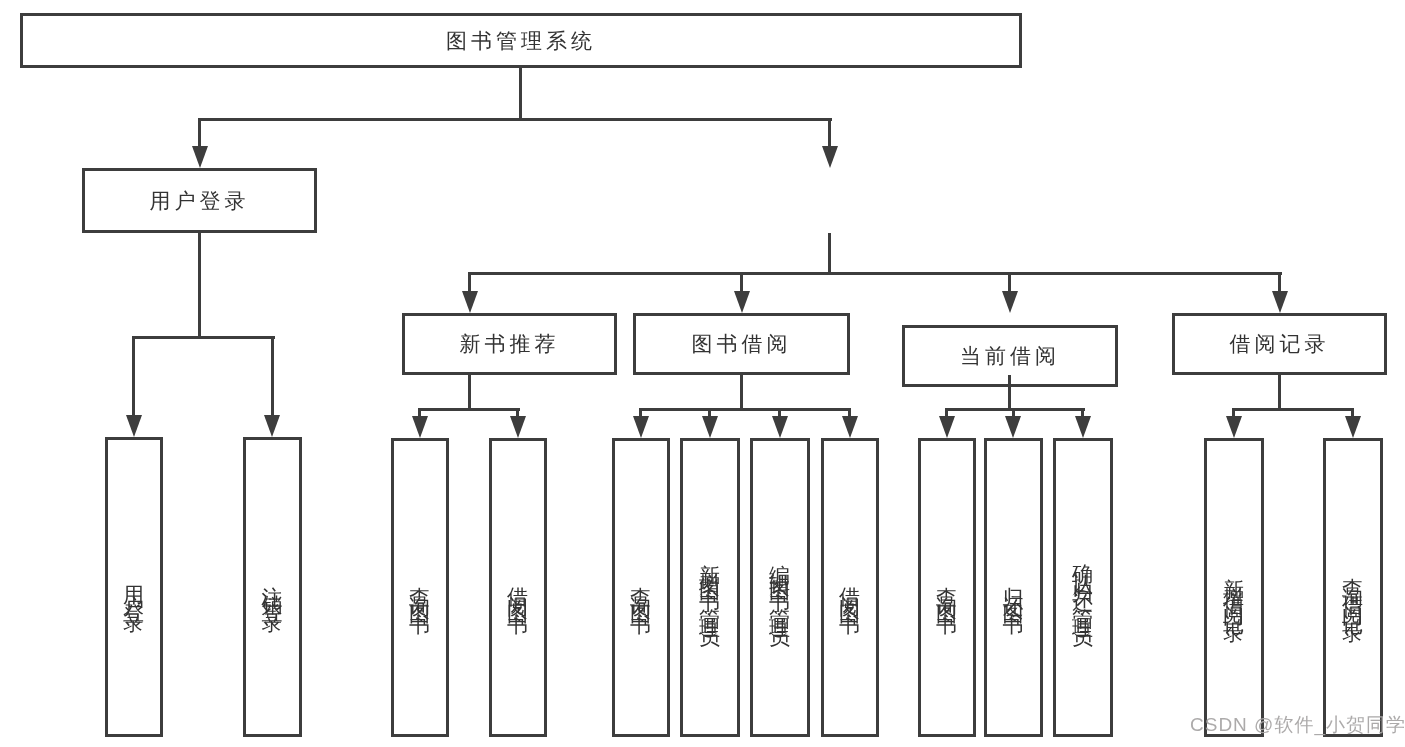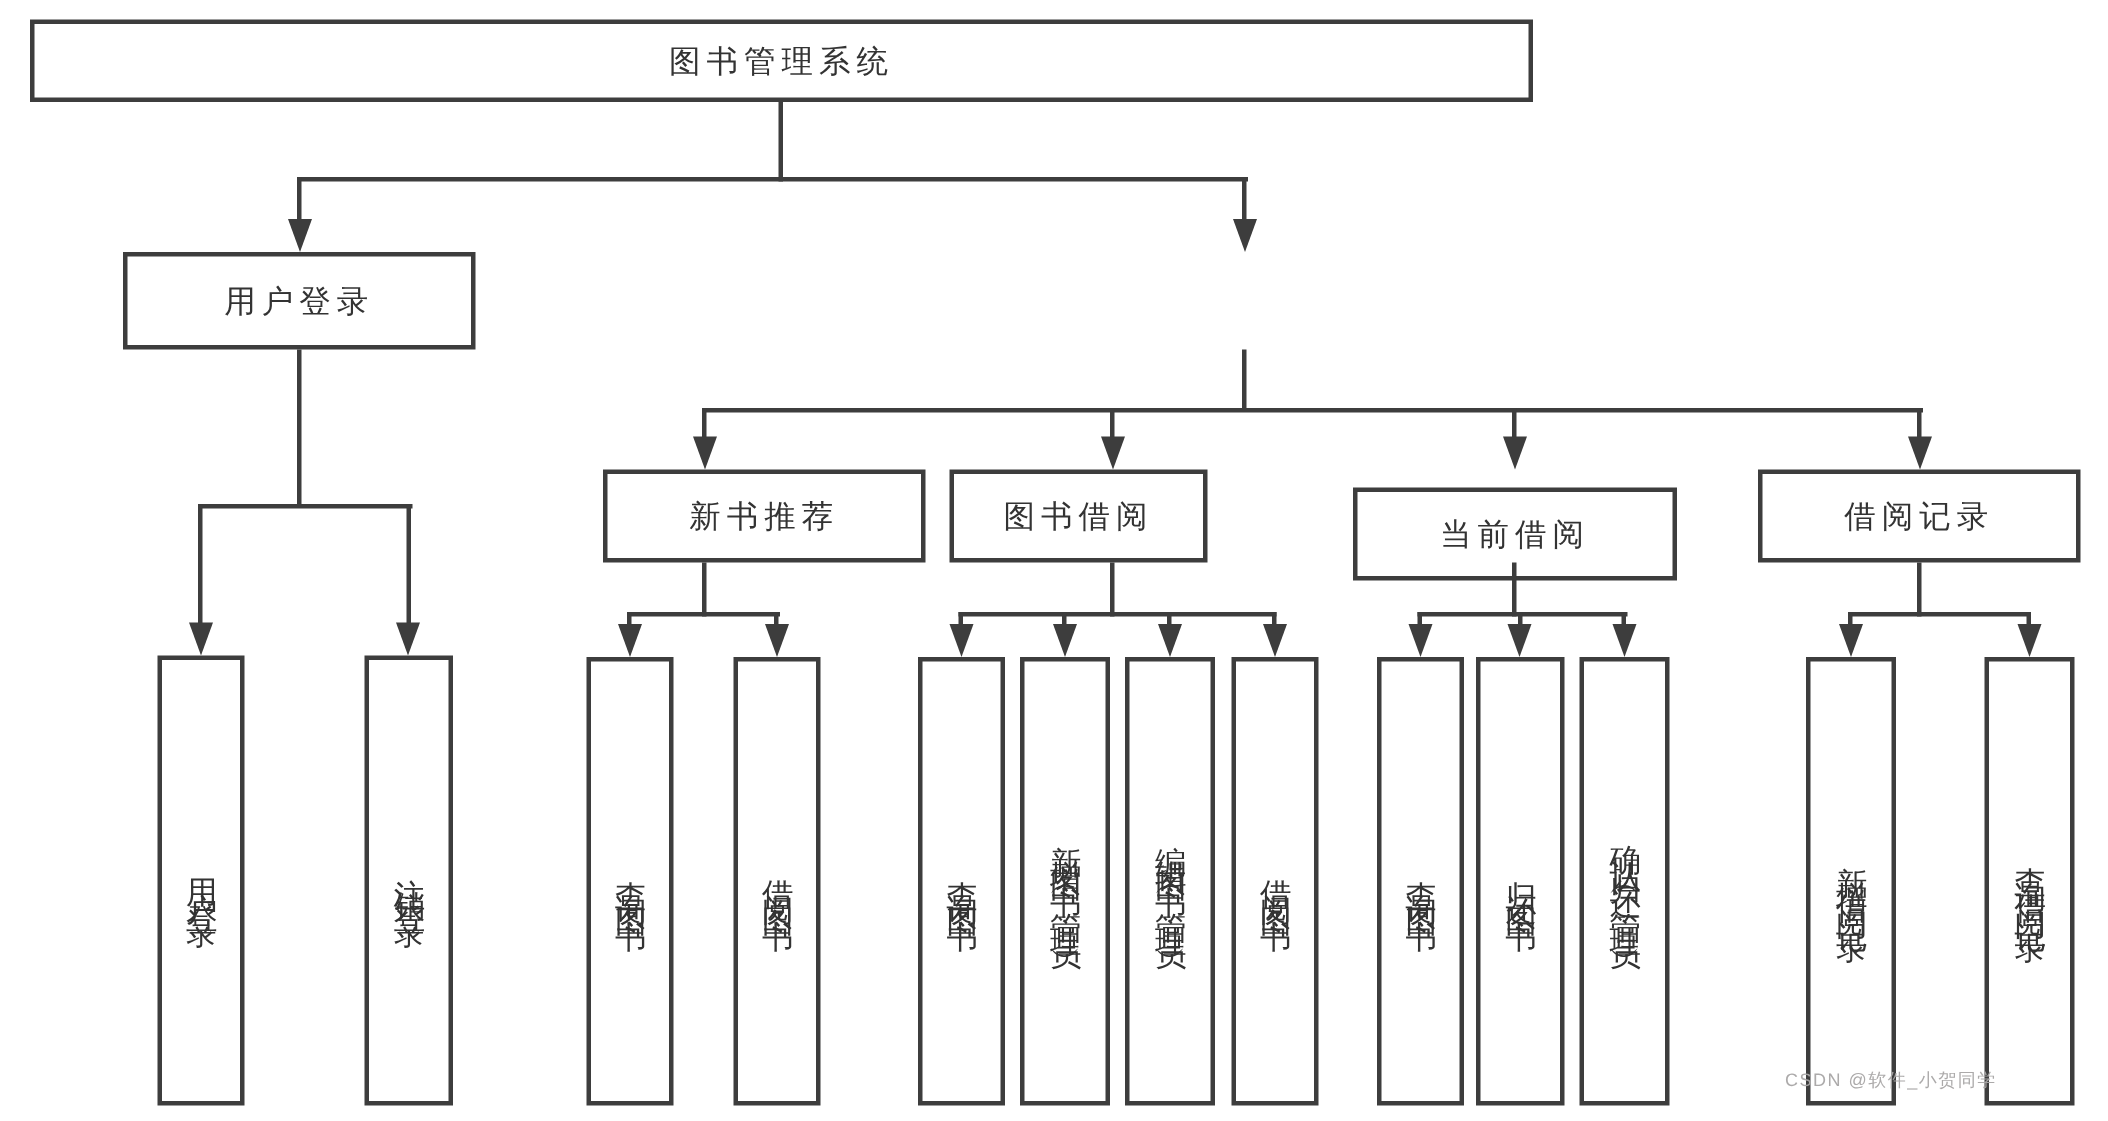--- a/index.html
+++ b/index.html
@@ -44,21 +44,21 @@
     width: 0;
     height: 0;
     border-left: 8px solid transparent;
     border-right: 8px solid transparent;
     border-top: 22px solid #3d3d3d;
   }
   .watermark {
     position: absolute;
     left: 1190px;
     top: 712px;
-    font-size: 12px;
+    font-size: 19px;
     color: rgba(168, 165, 165, 0.95);
     letter-spacing: 1px;
     white-space: nowrap;
     z-index: 10;
   }
 </style>
 </head>
 <body>
 
 <div id="canvas">
@@ -92,21 +92,21 @@
   <div class="line" style="left:740px; top:272px; width:3px; height:21px;"></div>
   <div class="arrow" style="left:734px; top:291px;"></div>
   <div class="line" style="left:1008px; top:272px; width:3px; height:21px;"></div>
   <div class="arrow" style="left:1002px; top:291px;"></div>
   <div class="line" style="left:1278px; top:272px; width:3px; height:21px;"></div>
   <div class="arrow" style="left:1272px; top:291px;"></div>
 
   <div class="box" style="left:378px; top:313px; width:215px; height:62px;margin-left:24px;">
     <span class="hlabel">新书推荐</span>
   </div>
-  <div class="box" style="left:633px; top:313px; width:172px; height:62px;">
+  <div class="box" style="left:633px; top:313px; width:217px; height:62px;">
     <span class="hlabel">图书借阅</span>
   </div>
   <div class="box" style="left:902px; top:325px; width:216px; height:62px;">
     <span class="hlabel">当前借阅</span>
   </div>
   <div class="box" style="left:1172px; top:313px; width:215px; height:62px;">
     <span class="hlabel">借阅记录</span>
   </div>
 
   <div class="line" style="left:468px; top:375px; width:3px; height:36px;"></div>

